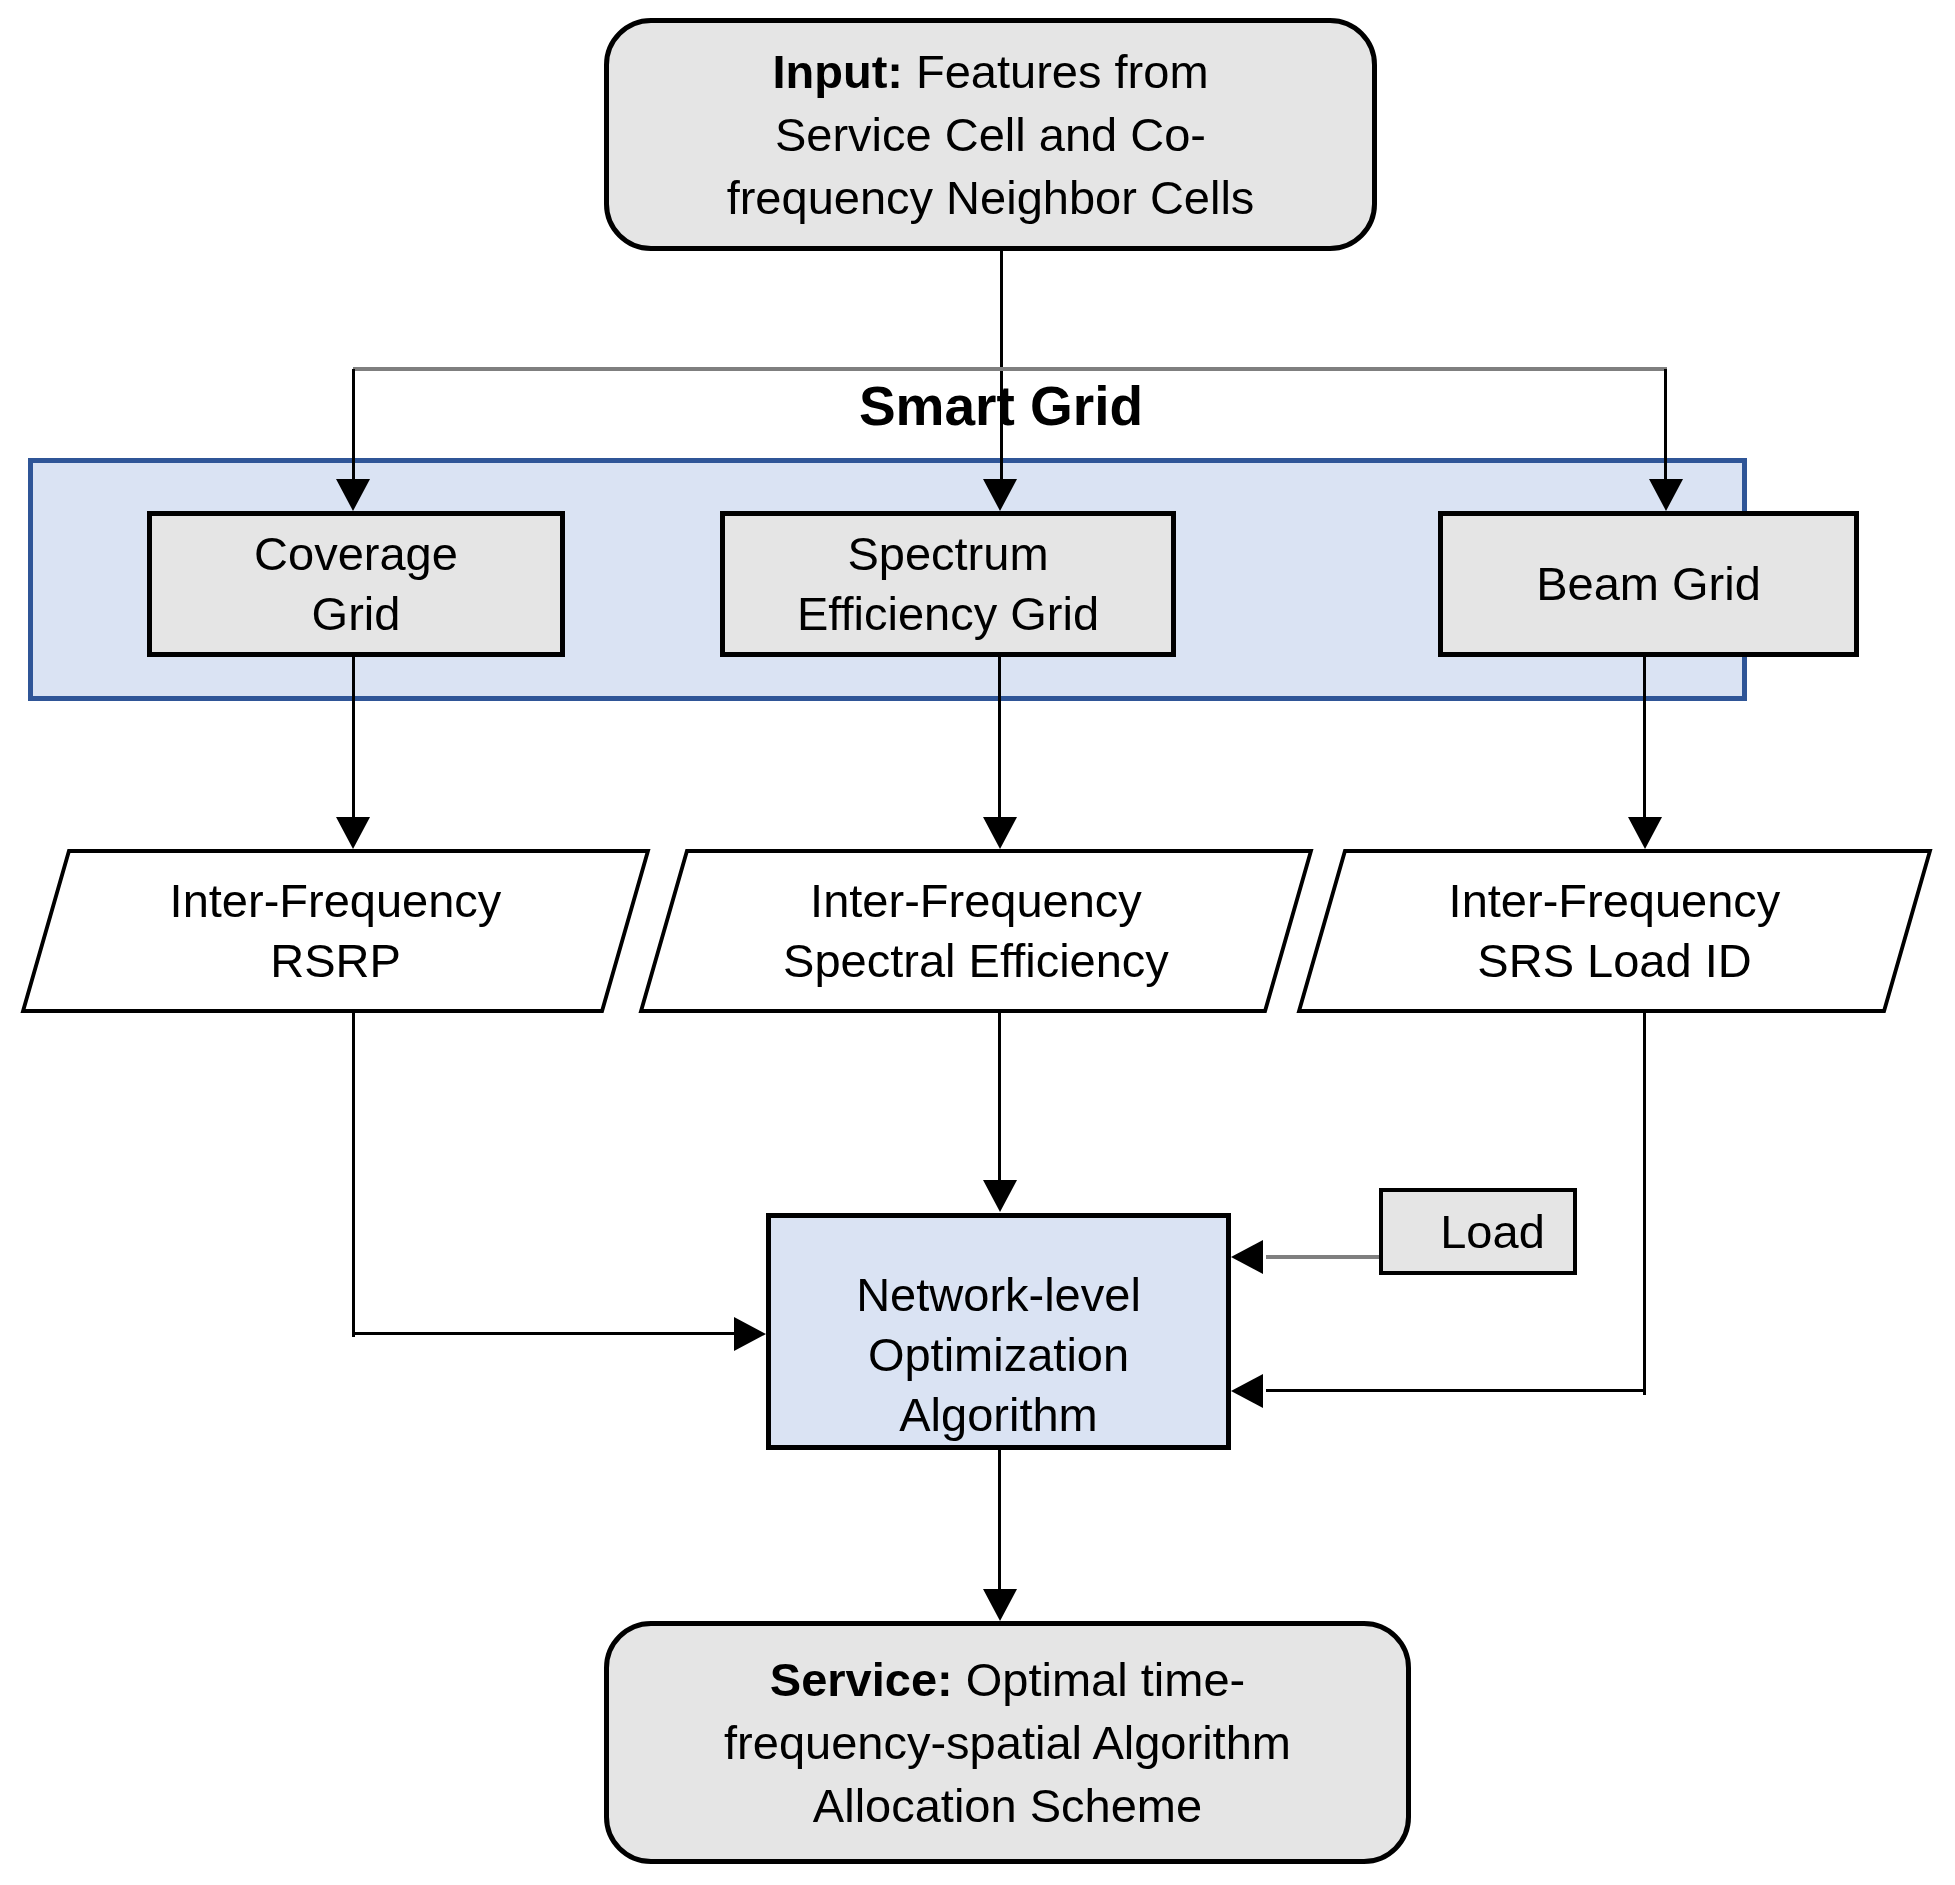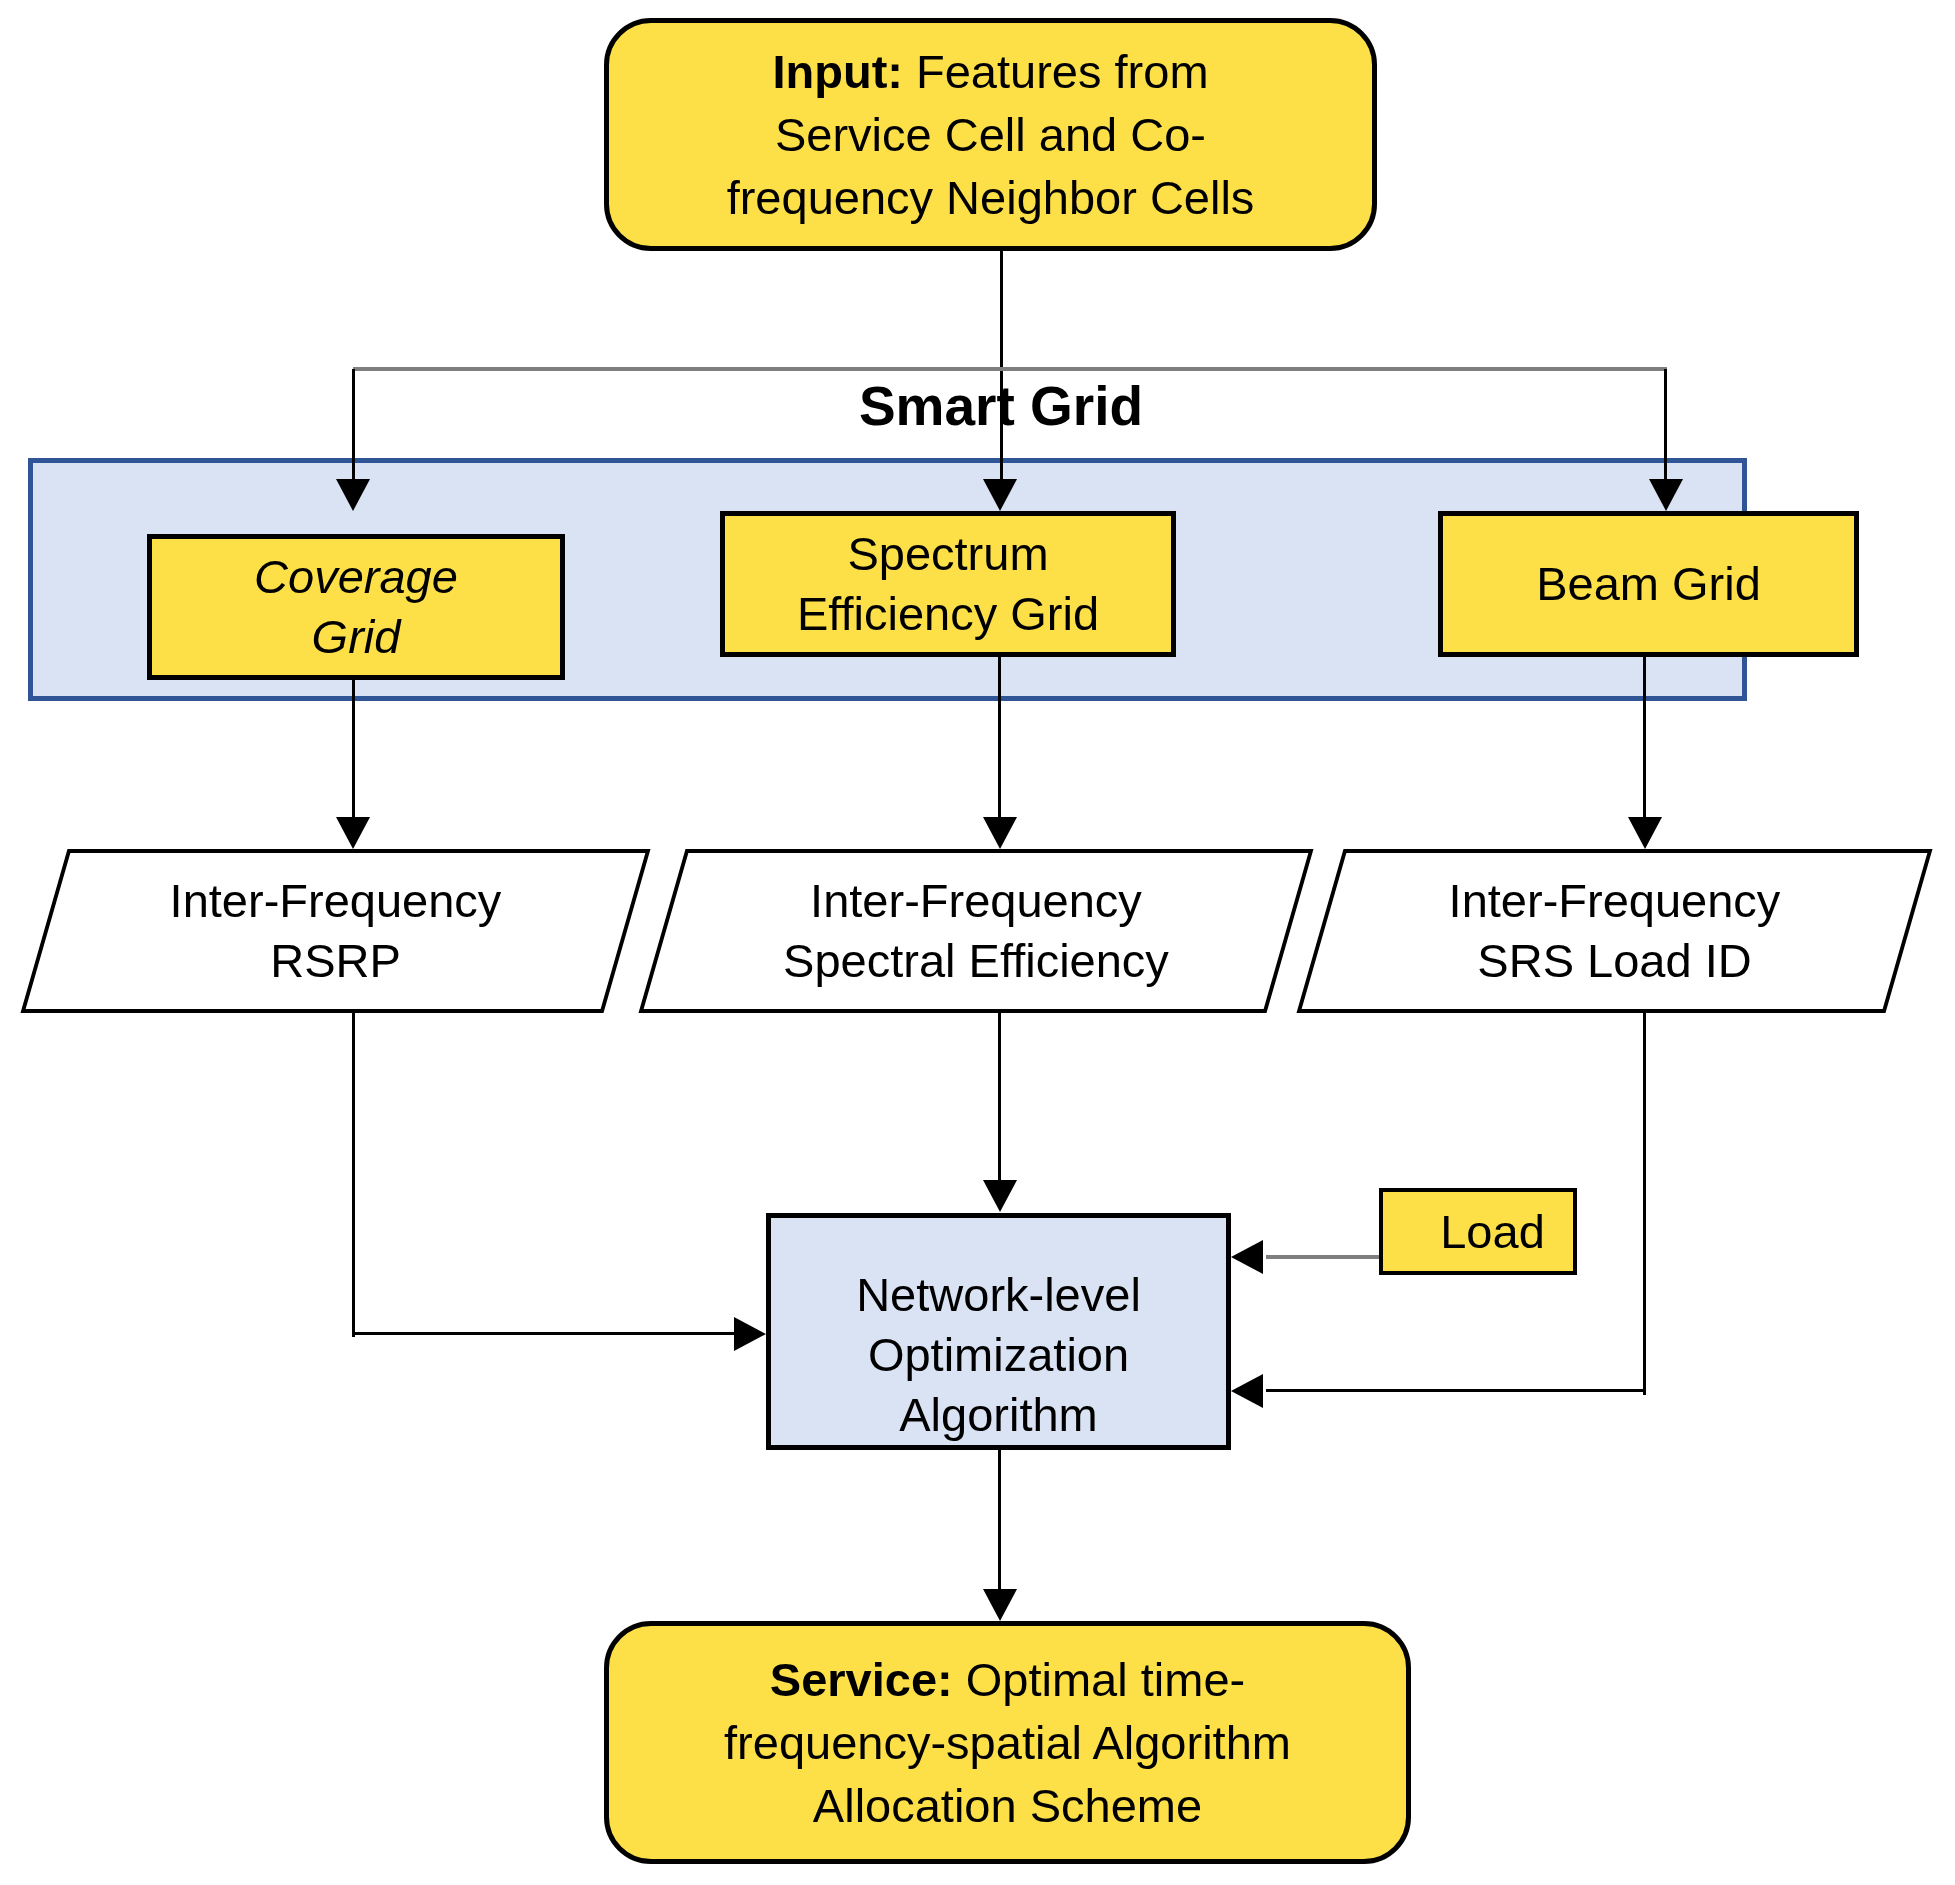--- a/index.html
+++ b/index.html
@@ -9,21 +9,21 @@
     overflow:hidden;
   }
   
   .band{
     position:absolute;left:28px;top:458px;width:1719px;height:243px;
     background:var(--band-fill,#DAE3F3);
     border:5.7px solid var(--band-border,#2F5597);
     box-sizing:border-box;z-index:1;
   }
   .box{
-    position:absolute;background:#fde047;border:5.7px solid #000;
+    position:absolute;background:#e5e5e5;border:5.7px solid #000;
     display:flex;flex-direction:column;align-items:center;justify-content:center;
     text-align:center;box-sizing:border-box;z-index:3;
   }
   .rounded{border-radius:47px;}
   .blue-fill{background:var(--network-fill,#DAE3F3);}
   .txt{font-size:47px;line-height:60px;white-space:nowrap;}
   .txt-big{font-size:47px;line-height:63px;white-space:nowrap;}
   .title{
     position:absolute;left:677px;top:374px;width:648px;text-align:center;
     font-size:55px;font-weight:bold;z-index:3;line-height:65px;
@@ -87,21 +87,21 @@
   <div class="ah down" style="left:983px;top:1589px;"></div>
 
   <div class="box rounded" style="left:604px;top:18px;width:773px;height:233px;">
     <div class="txt-big"><b>Input:</b><span> Features from</span></div>
     <div class="txt-big">Service Cell and Co-</div>
     <div class="txt-big">frequency Neighbor Cells</div>
   </div>
 
   <div class="title">Smart Grid</div>
 
-  <div class="box" style="left:147px;top:534px;width:418px;height:146px;font-style:italic;">
+  <div class="box" style="left:147px;top:511px;width:418px;height:146px;">
     <div class="txt">Coverage</div>
     <div class="txt">Grid</div>
   </div>
   <div class="box" style="left:720px;top:511px;width:456px;height:146px;">
     <div class="txt">Spectrum</div>
     <div class="txt">Efficiency Grid</div>
   </div>
   <div class="box" style="left:1438px;top:511px;width:421px;height:146px;text-align:right;">
     <div class="txt">Beam Grid</div>
   </div>

